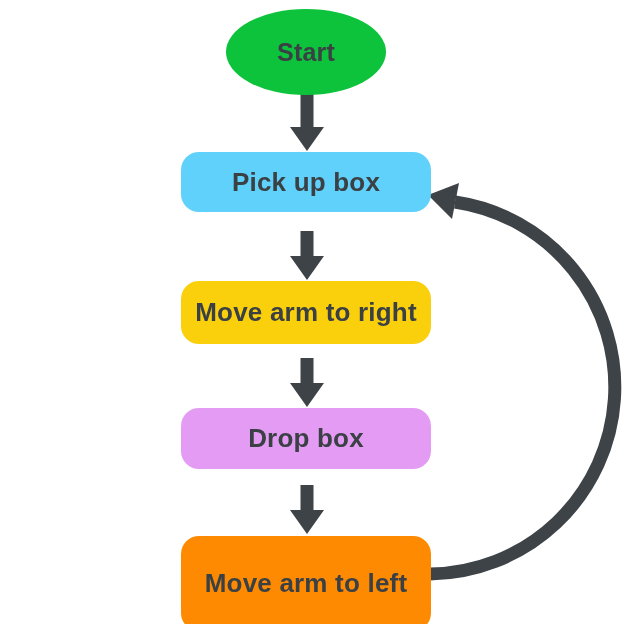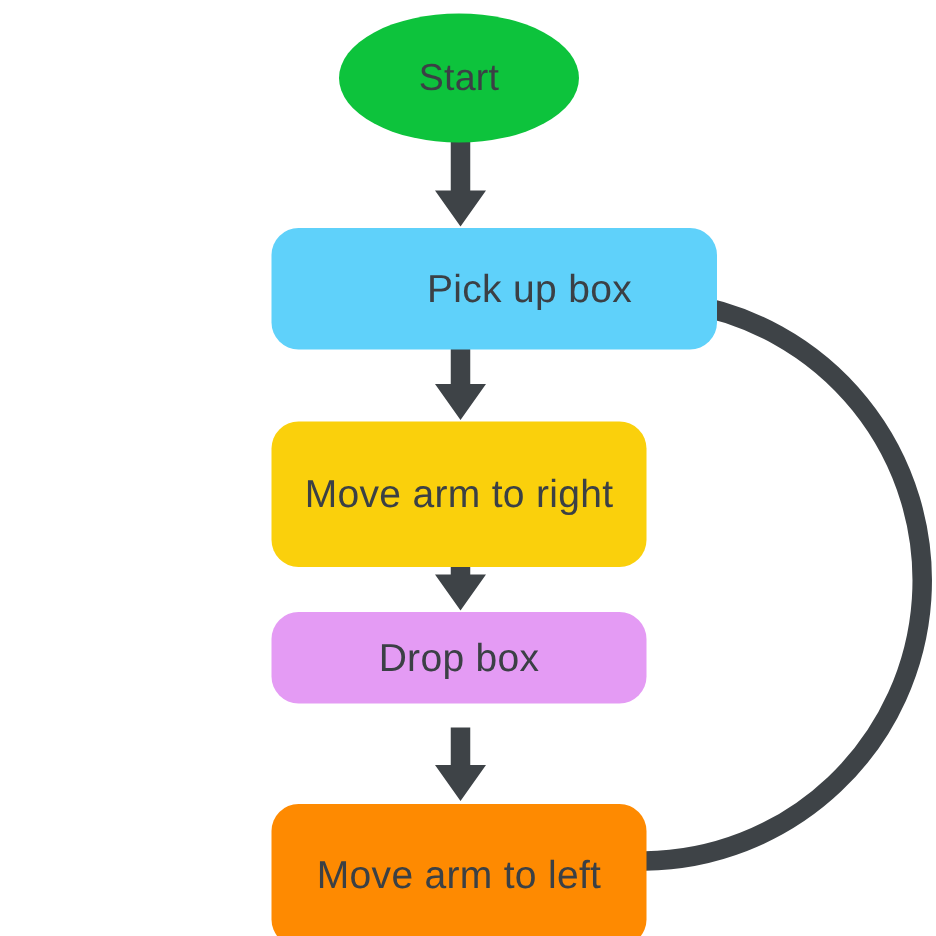--- a/index.html
+++ b/index.html
@@ -22,38 +22,38 @@
     height: 624px;
   }
   .arrow-fill { fill: var(--arrow-color, #3E4347); stroke: none; }
   .arrow-stroke { stroke: var(--arrow-color, #3E4347); fill: none; stroke-width: 13; }
   .node {
     position: absolute;
     display: flex;
     align-items: center;
     justify-content: center;
     color: var(--text-color, #3B4045);
-    font-weight: 400;
+    font-weight: 700;
     font-size: 26px;
     letter-spacing: 0.2px;
     text-align: left;
   }
   .node-ellipse {
     left: 226px; top: 9px;
     width: 160px; height: 86px;
     border-radius: 50%;
     font-size: 25px;
   }
   .node-rect {
     left: 181px;
     width: 250px;
     border-radius: 18px;
   }
-  .node-pickup { top: 152px; height: 81px; padding-left: 47px; }
-  .node-moveright { top: 281px; height: 97px; }
+  .node-pickup { top: 152px; height: 60px; }
+  .node-moveright { top: 281px; height: 63px; }
   .node-dropbox { top: 408px; height: 61px; }
   .node-moveleft { top: 536px; height: 95px; }
 </style>
 </head>
 <body style="background: rgb(255, 255, 255);">
 
 <div class="canvas">
 
   <svg class="arrow-layer" viewBox="0 0 624 624">
 

